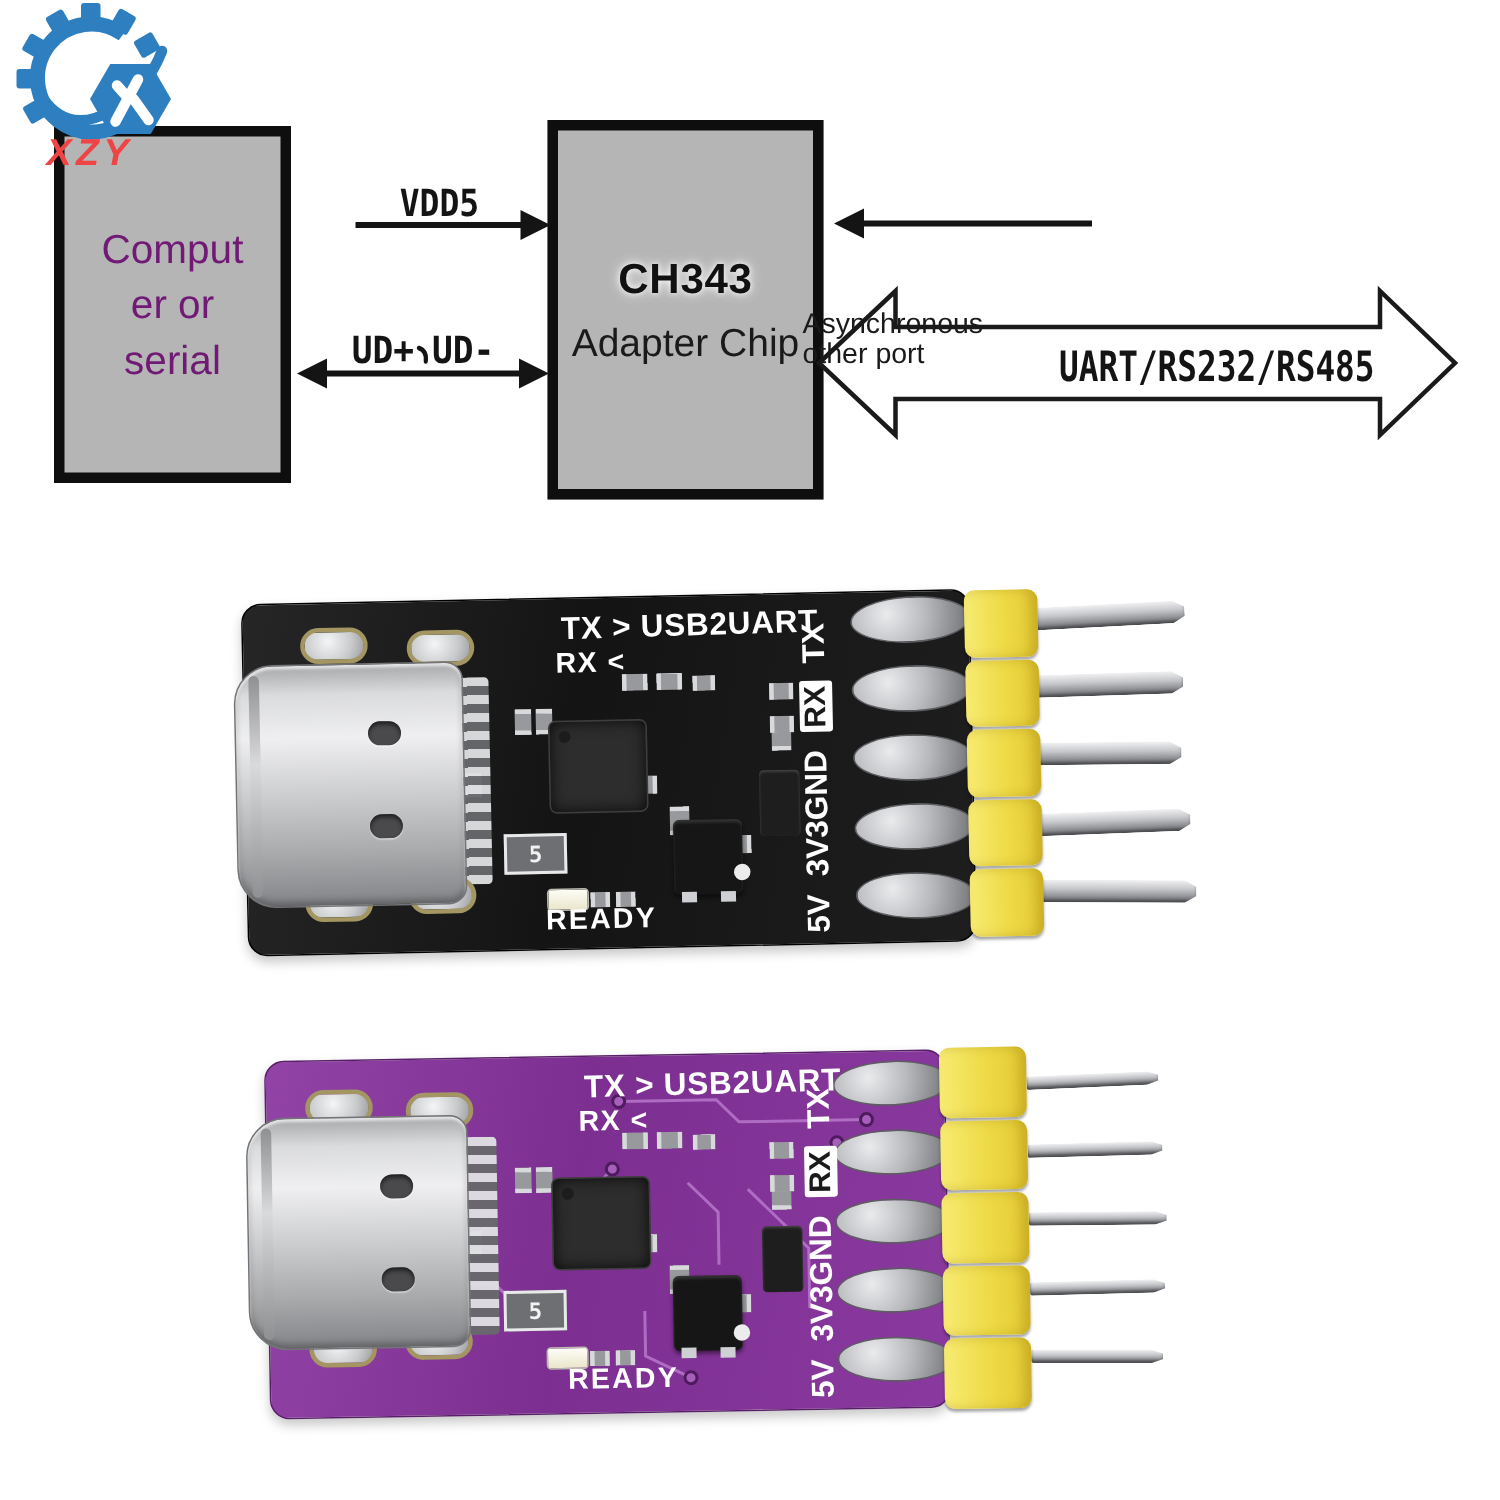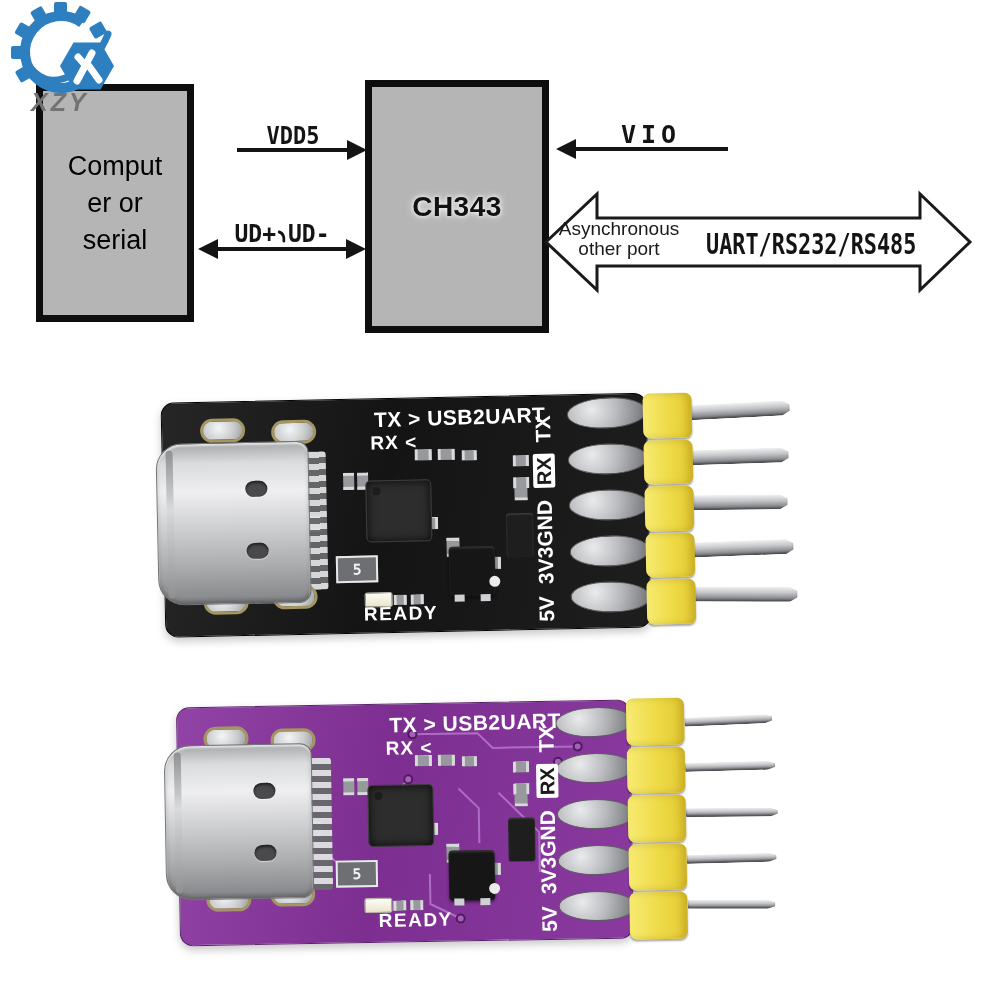--- a/index.html
+++ b/index.html
@@ -2,44 +2,44 @@
 <html><head>
 <meta charset="utf-8">
 <style>
   html,body{margin:0;padding:0;background:#fff;}
   #canvas{position:relative;width:1000px;height:1000px;background:#fff;overflow:hidden;
           font-family:"Liberation Sans",sans-serif;}
 
   
   #logo{position:absolute;left:4px;top:0;width:150px;height:132px;z-index:9;}
   #brand{position:absolute;left:31px;top:88px;z-index:10;font-weight:bold;font-style:italic;
-         font-size:25px;letter-spacing:3px;color:#737373;}
+         font-size:25px;letter-spacing:3px;color:#ef4444;}
 
   
   .dbox{position:absolute;background:#b5b5b5;border:7px solid #0e0e0e;box-sizing:border-box;
         display:flex;flex-direction:column;justify-content:center;align-items:center;z-index:1;}
   #host-box{left:36px;top:84px;width:158px;height:238px;}
-  #host-box .ln{font-size:27px;line-height:37px;color:#000000;text-align:right;}
+  #host-box .ln{font-size:27px;line-height:37px;color:#701a75;text-align:right;}
   #chip-box{left:365px;top:80px;width:184px;height:253px;}
   #chip-title{font-size:28px;font-weight:bold;color:#111;letter-spacing:0.5px;
               text-shadow:0 0 4px rgba(255,255,255,.95),0 0 9px rgba(255,255,255,.8);}
   #chip-sub{font-size:26px;color:#1a1a1a;margin-top:11px;}
 
   .hline{position:absolute;height:4px;background:#141414;z-index:1;}
   .ah{position:absolute;width:0;height:0;z-index:1;}
   .ah.r{border-top:10px solid transparent;border-bottom:10px solid transparent;border-left:20px solid #141414;}
   .ah.l{border-top:10px solid transparent;border-bottom:10px solid transparent;border-right:20px solid #141414;}
   .dlabel{position:absolute;text-align:center;color:#141414;
           font-family:"DejaVu Sans Mono","DejaVu Sans",monospace;font-weight:bold;font-size:25px;z-index:1;}
   #vdd5-label{left:237px;top:121px;width:112px;transform:scaleX(.88);}
   #ud-label{left:196px;top:219px;width:172px;transform:scaleX(.92);}
   #vio-label{left:574px;top:120px;width:154px;letter-spacing:5px;}
   .cjk-comma{width:13px;height:14px;vertical-align:-1px;}
   #big-arrow{position:absolute;left:540px;top:186px;z-index:1;}
-  #serial-caption{position:absolute;left:535px;top:219px;width:168px;text-align:center;
+  #serial-caption{position:absolute;left:535px;top:207px;width:168px;text-align:left;
                   font-size:19px;line-height:20px;color:#1a1a1a;z-index:2;}
   #serial-standards{position:absolute;left:706px;top:228px;color:#141414;z-index:2;
                     font-family:"DejaVu Sans Mono","DejaVu Sans",monospace;font-weight:bold;font-size:28px;
                     transform:scaleX(.78);transform-origin:0 0;white-space:nowrap;}
 
   
   .board{position:absolute;width:660px;height:250px;z-index:2;}
   #board-black{left:157px;top:393px;transform:rotate(-1.2deg);}
   #board-purple{left:157px;top:698px;transform:rotate(-1deg);}
   .pcb{position:absolute;border-radius:13px;box-shadow:0 4px 8px rgba(0,0,0,.22);}
@@ -136,34 +136,34 @@
   <div id="brand">XZY</div>
 
   <div id="host-box" class="dbox">
     <div class="ln">Comput</div>
     <div class="ln">er or</div>
     <div class="ln">serial</div>
   </div>
 
   <div id="chip-box" class="dbox">
     <div id="chip-title">CH343</div>
+    <div id="chip-sub">Adapter Chip</div>
   </div>
 
   <div class="dlabel" id="vdd5-label">VDD5</div>
   <div class="hline" style="left:237px;top:148px;width:112px;"></div>
   <div class="ah r" style="left:347px;top:140px;"></div>
 
   <div class="dlabel" id="ud-label"><span>UD+</span><svg class="cjk-comma" viewBox="0 0 13 14">
         <path d="M3 3 Q9 5 8 12" stroke="#141414" stroke-width="3" fill="none" stroke-linecap="round"></path>
       </svg><span>UD-</span></div>
   <div class="ah l" style="left:198px;top:239px;"></div>
   <div class="hline" style="left:216px;top:247px;width:132px;"></div>
   <div class="ah r" style="left:346px;top:239px;"></div>
 
-  <div class="dlabel" id="vio-label">VIO</div>
   <div class="ah l" style="left:556px;top:139px;"></div>
   <div class="hline" style="left:574px;top:147px;width:154px;"></div>
 
   <svg id="big-arrow" width="436" height="112" viewBox="0 0 436 112">
     <polygon points="6,56 57,8 57,32 380,32 380,8 430,56 380,104 380,80 57,80 57,104" fill="#ffffff" stroke="#1a1a1a" stroke-width="3"></polygon>
   </svg>
   <div id="serial-caption">
     <div>Asynchronous</div>
     <div>other port</div>
   </div>

